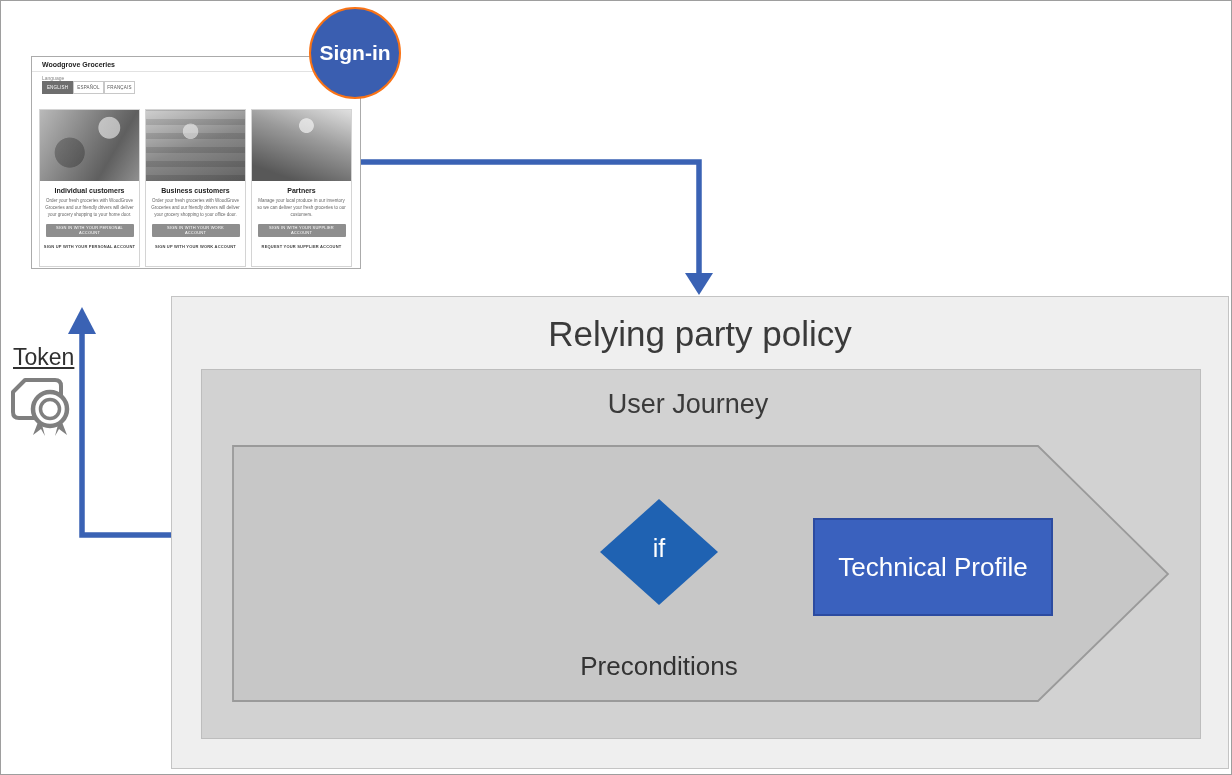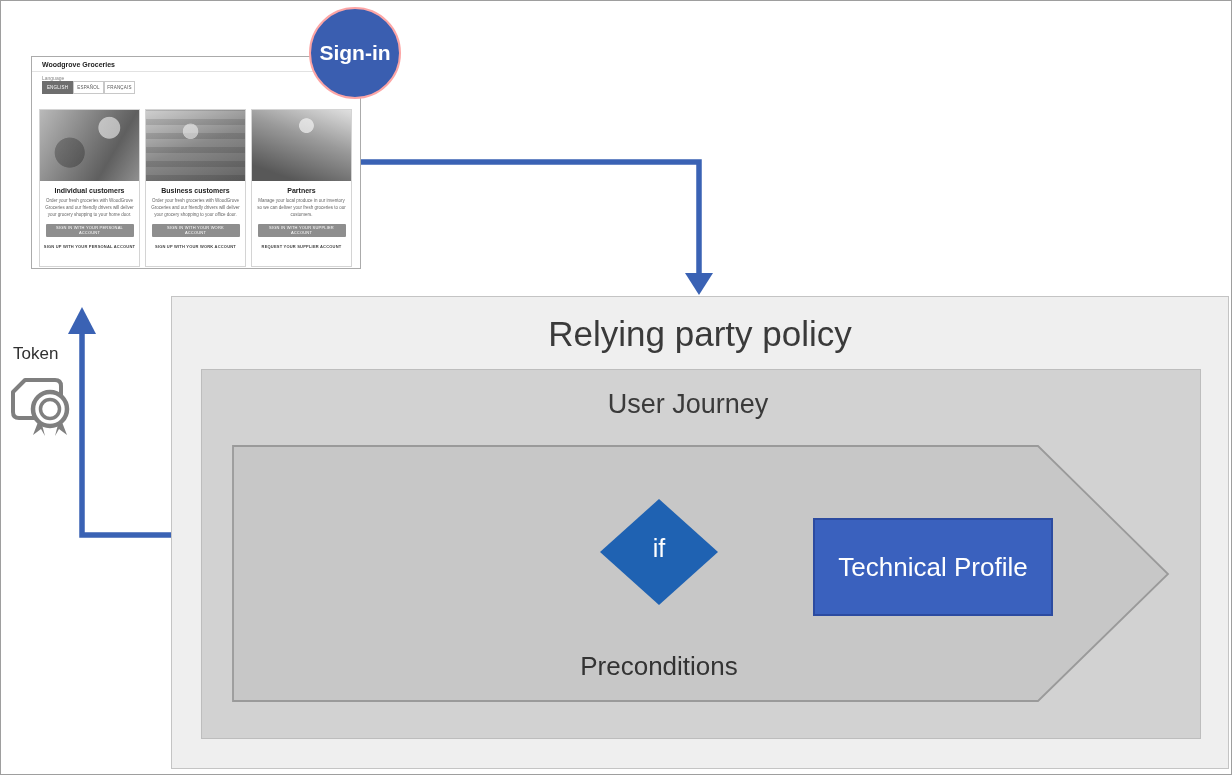--- a/index.html
+++ b/index.html
@@ -20,22 +20,22 @@
   .photo{width:100%;height:71px;}
   .photo-1{background:radial-gradient(circle at 70% 25%, rgba(255,255,255,.55) 0 12%, transparent 13%),radial-gradient(circle at 30% 60%, rgba(0,0,0,.25) 0 18%, transparent 19%),linear-gradient(120deg,#b9b9b9,#7e7e7e 45%,#5f5f5f 70%,#909090);}
   .photo-2{background:radial-gradient(circle at 45% 30%, rgba(255,255,255,.5) 0 10%, transparent 11%),repeating-linear-gradient(0deg, rgba(0,0,0,.12) 0 6px, transparent 6px 14px),linear-gradient(160deg,#cfcfcf,#8a8a8a 50%,#636363);}
   .photo-3{background:radial-gradient(circle at 55% 22%, rgba(255,255,255,.6) 0 9%, transparent 10%),linear-gradient(200deg,#e0e0e0,#9a9a9a 40%,#585858 85%);}
   .card-title{font-size:7px;font-weight:bold;color:#222;margin-top:6px;text-align:center;}
   .card-desc{font-size:4.5px;color:#666;margin-top:3px;padding:0 5px;text-align:center;line-height:1.6;}
   .card-btn{width:88px;height:13px;margin-top:5px;background:#8e8e8e;color:#fff;font-size:4px;display:flex;align-items:center;justify-content:center;border:none;border-radius:1px;letter-spacing:.2px;cursor:pointer;font-family:inherit;}
   .card-link{font-size:4px;font-weight:bold;color:#444;margin-top:7px;text-align:center;letter-spacing:.2px;cursor:pointer;}
 
   
-  #signin-circle{left:308px;top:6px;width:92px;height:92px;border-radius:50%;background:#3a5eb0;border:2px solid #fca5a5;box-sizing:border-box;display:flex;align-items:center;justify-content:center;color:#fff;font-size:21px;font-weight:600;}
-  #token-label{left:12px;top:343px;font-size:17px;color:#303030;}
+  #signin-circle{left:308px;top:6px;width:92px;height:92px;border-radius:50%;background:#3a5eb0;border:2px solid #f97316;box-sizing:border-box;display:flex;align-items:center;justify-content:center;color:#fff;font-size:21px;font-weight:600;}
+  #token-label{left:12px;top:343px;font-size:23px;color:#303030;text-decoration:underline;}
   #rp-box{left:170px;top:295px;width:1058px;height:473px;background:#efefef;border:1px solid #c4c4c4;box-sizing:border-box;}
   #rp-title{left:170px;top:313px;width:1058px;text-align:center;font-size:35px;color:#3a3a3a;}
   #uj-box{left:200px;top:368px;width:1000px;height:370px;background:#d2d2d2;border:1px solid #bdbdbd;box-sizing:border-box;}
   #uj-title{left:187px;top:388px;width:1000px;text-align:center;font-size:27px;color:#3a3a3a;}
   #orch-label{left:246px;top:557px;font-size:26px;color:#3b3b3b;}
   #if-label{left:608px;top:533px;width:100px;text-align:center;font-size:25px;color:#fff;}
   #precond-label{left:558px;top:608px;width:200px;text-align:center;font-size:26px;color:#333;margin-top:42px;}
   #tech-profile{left:812px;top:517px;width:240px;height:98px;background:#3a61be;border:2px solid #2c4ba0;box-sizing:border-box;display:flex;align-items:center;justify-content:center;color:#fff;font-size:26px;}
   .overlay{left:0;top:0;pointer-events:none;}
 </style>

